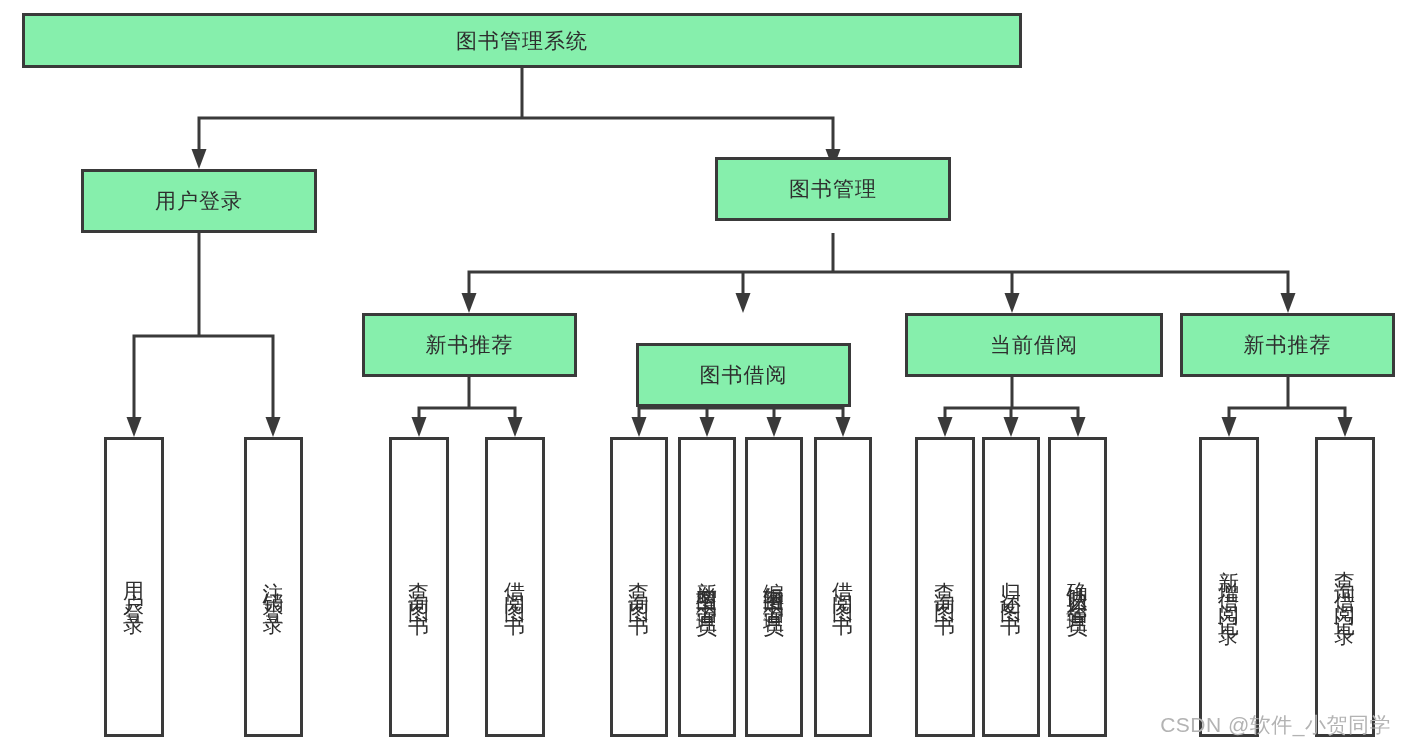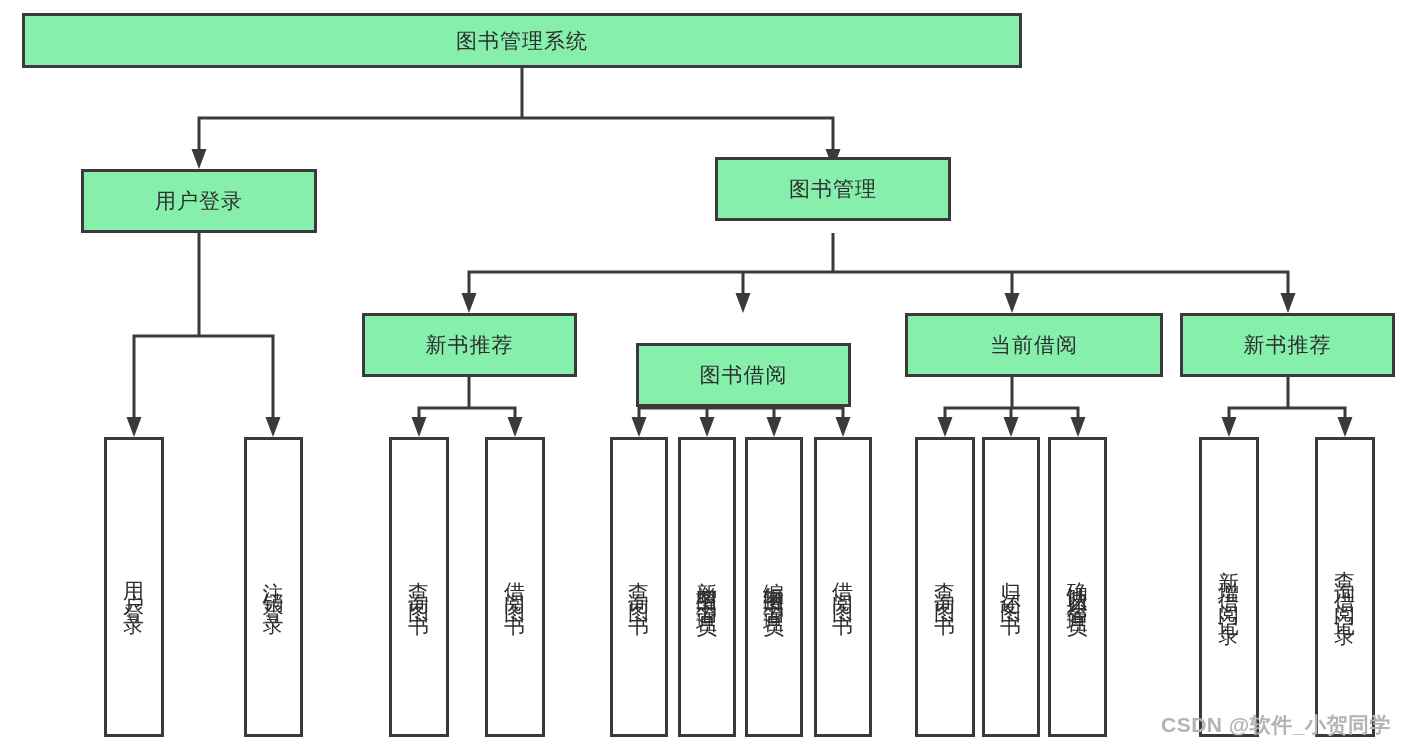--- a/index.html
+++ b/index.html
@@ -54,21 +54,20 @@
   }
   .watermark {
     position: absolute;
     right: 14px;
     top: 711px;
     font-size: 21px;
     color: var(--watermark);
     letter-spacing: 0.5px;
     z-index: 3;
     white-space: nowrap;
-    font-weight: bold;
   }
 </style>
 </head>
 <body>
 
 <div class="stage">
 
   <svg class="connectors" viewBox="0 0 1405 747" fill="none" stroke="currentColor" stroke-width="3">
 
     <path d="M522,68 V119.5 M197.5,118 H834.5 M199,118 V152 M833,118 V152"></path>

